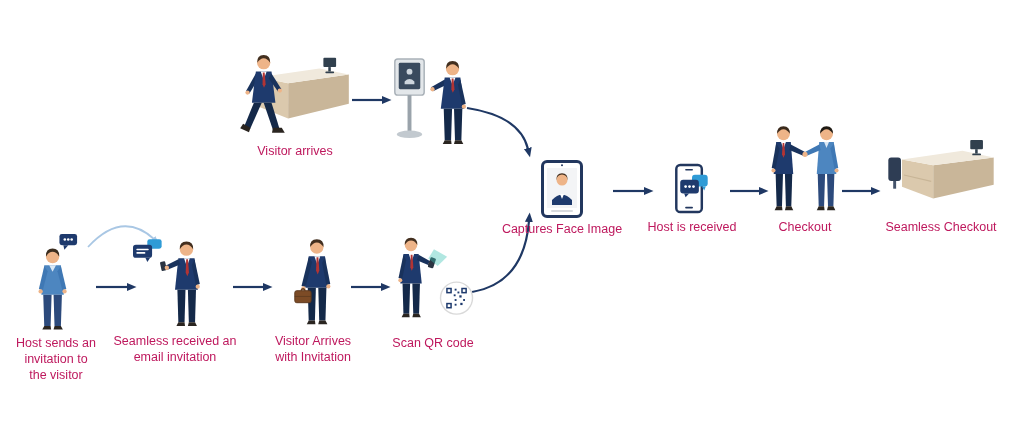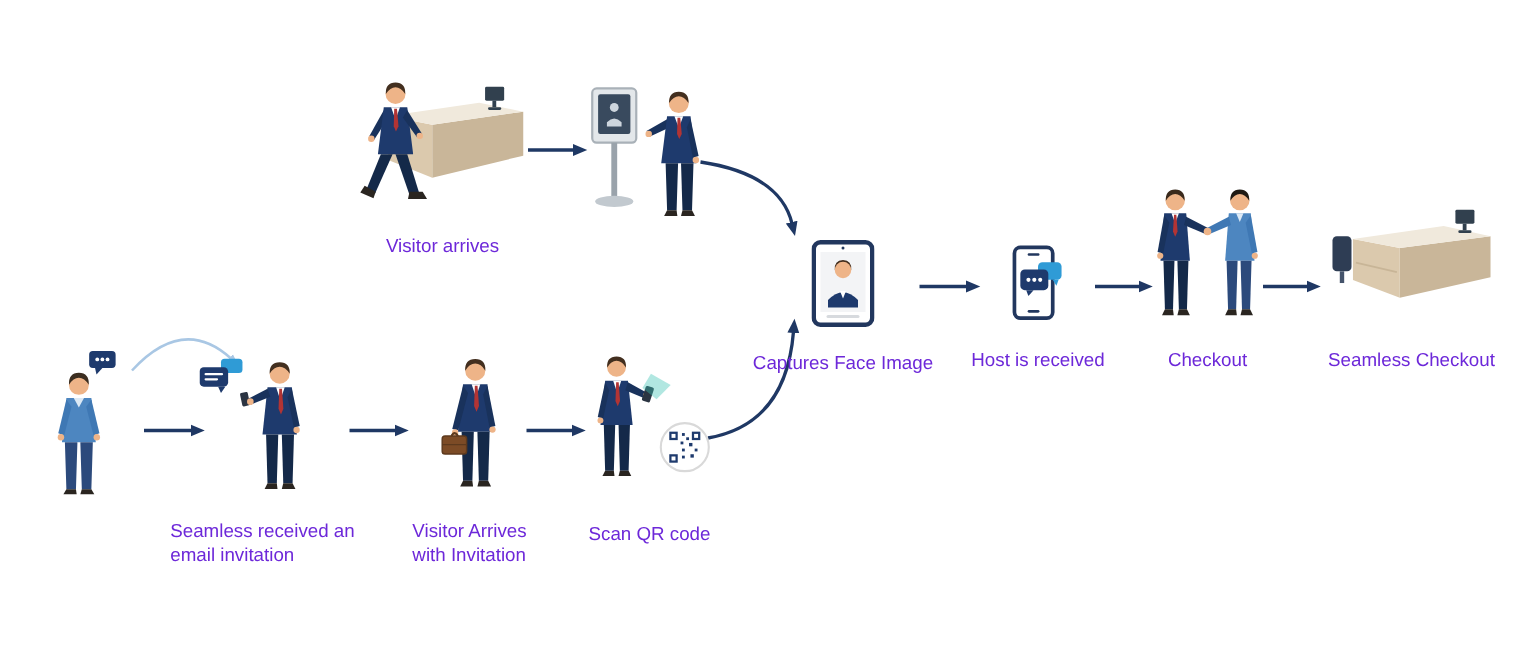--- a/index.html
+++ b/index.html
@@ -3,22 +3,22 @@
 <meta charset="utf-8">
 <style>
   html,body{margin:0;padding:0;background:#fff;}
   #canvas{
     position:relative;width:1024px;height:448px;background:#ffffff;
     overflow:hidden;font-family:"Liberation Sans",sans-serif;
   }
   .step{position:absolute;display:flex;flex-direction:column;align-items:center;}
   .ill{display:flex;align-items:flex-end;justify-content:center;}
   .step-label{
-    margin-top:16px;font-size:12.5px;line-height:1.28;color:#6d28d9;
-    white-space:pre-line;
+    margin-top:3px;font-size:12.5px;line-height:1.28;color:#be185d;
+    text-align:center;white-space:pre-line;
   }
   #arrows{position:absolute;left:0;top:0;pointer-events:none;}
   svg{display:block;}
 </style>
 </head>
 <body>
 
 <div id="canvas">
 
   <svg id="arrows" width="1024" height="448">
@@ -122,20 +122,23 @@
           <path d="M34.5,33 L40,56 L36,57.4 L31,38 Z" fill="#3f78b4"></path>
           <circle cx="13.8" cy="58.6" r="2.2" fill="#eeb488"></circle>
           <circle cx="38.2" cy="58.6" r="2.2" fill="#eeb488"></circle>
           <path d="M16.5,62 L25,62 L24,94 L17.5,94 Z" fill="#2c4a7c"></path>
           <path d="M27,62 L35.5,62 L34.5,94 L28,94 Z" fill="#2c4a7c"></path>
           <polygon points="17.5,94 24,94 24.5,97.5 15.5,97.5" fill="#2a2520"></polygon>
           <polygon points="28,94 34.5,94 36.5,97.5 27,97.5" fill="#2a2520"></polygon>
         </g>
       </svg>
     </div>
+    <div class="step-label">Host sends an
+invitation to
+the visitor</div>
   </div>
 
   <div class="step" style="left:112px;top:238px;width:126px;">
     <div class="ill" style="height:92px;">
       <svg width="84" height="92" viewBox="0 0 88 96">
         <g>
           <rect x="15" y="1" width="15" height="10" rx="2.5" fill="#2f9bd6"></rect>
           <rect x="0" y="7" width="20" height="13.5" rx="3" fill="#1e3a6d"></rect>
           <rect x="3.5" y="11" width="13" height="1.6" rx="0.8" fill="#ffffff"></rect>
           <rect x="3.5" y="14.6" width="9.5" height="1.6" rx="0.8" fill="#ffffff"></rect>

